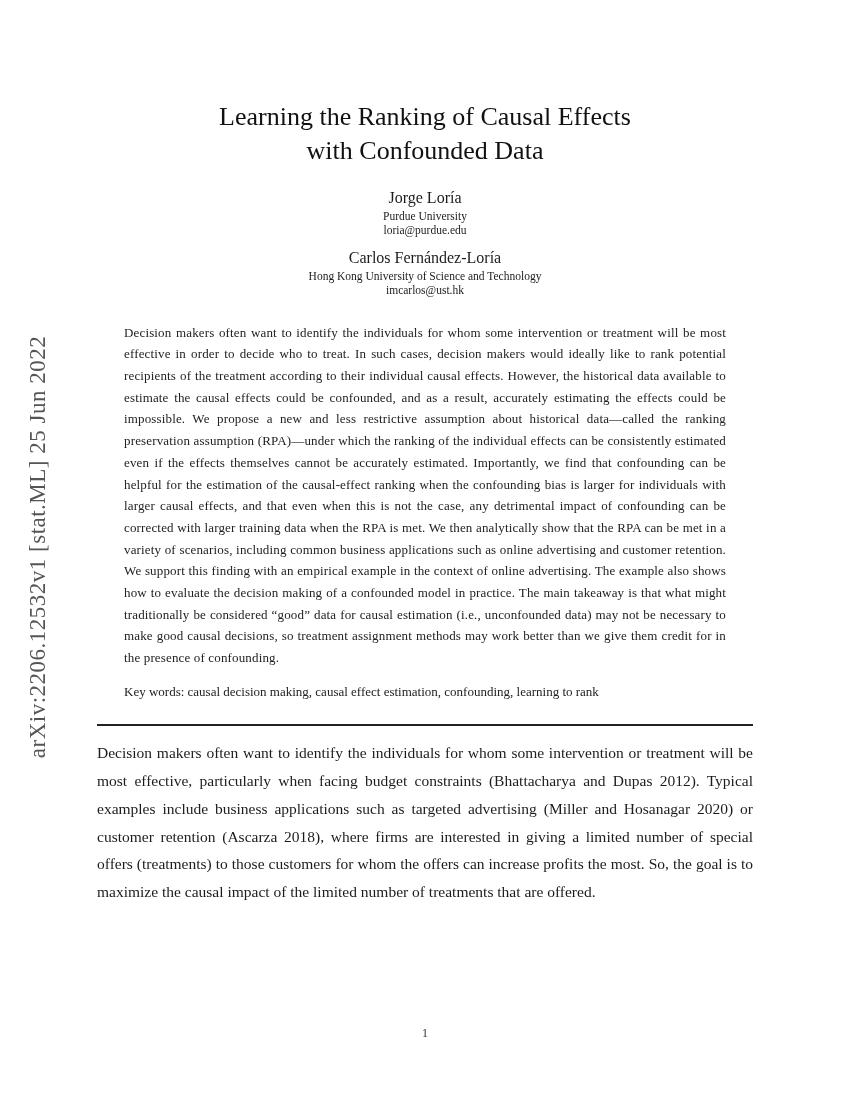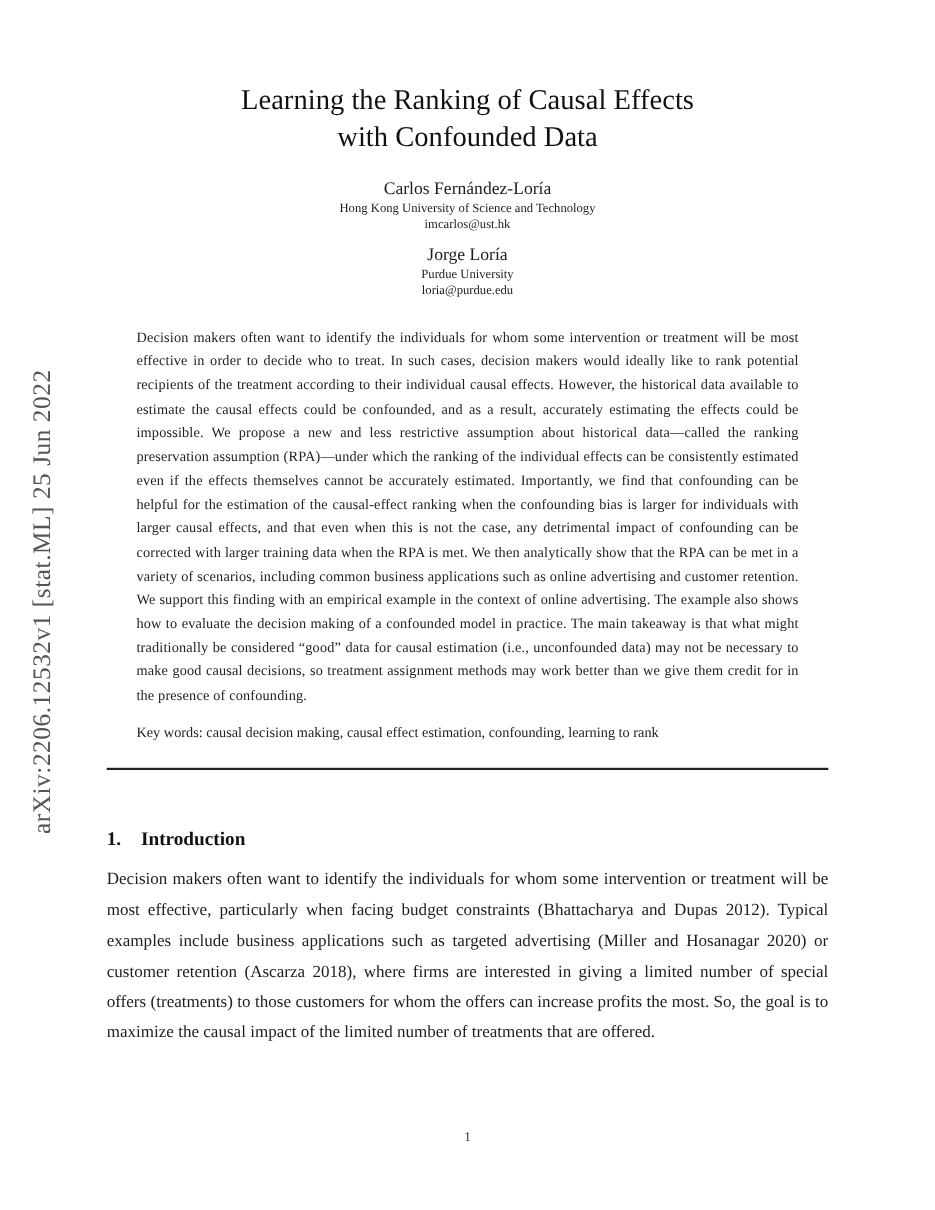--- a/index.html
+++ b/index.html
@@ -21,21 +21,21 @@
     width: 522px;
     text-align: center;
     transform: rotate(-90deg);
     transform-origin: center center;
     font-size: 23px;
     letter-spacing: 0.5px;
     color: #555555;
     white-space: nowrap;
   }
   .content {
-    padding-top: 74px;
+    padding-top: 100px;
   }
   .title {
     text-align: center;
     font-size: 26px;
     line-height: 1.32;
     white-space: pre-line;
     color: #111111;
   }
   .authors {
     margin-top: 20px;
@@ -104,47 +104,44 @@
   <div class="watermark">arXiv:2206.12532v1  [stat.ML]  25 Jun 2022</div>
 
   <div class="content">
 
     <h1 class="title" style="font-weight: normal; margin: 0;">Learning the Ranking of Causal Effects
 with Confounded Data</h1>
 
     <div class="authors">
 
       <div class="author-block">
+        <div class="author-name">Jorge Loría</div>
+        <div class="author-affiliation">Purdue University</div>
+        <div class="author-email">loria@purdue.edu</div>
+      </div>
+
+      <div class="author-block">
         <div class="author-name">Carlos Fernández-Loría</div>
         <div class="author-affiliation">Hong Kong University of Science and Technology</div>
         <div class="author-email">imcarlos@ust.hk</div>
-      </div>
-
-      <div class="author-block">
-        <div class="author-name">Jorge Loría</div>
-        <div class="author-affiliation">Purdue University</div>
-        <div class="author-email">loria@purdue.edu</div>
       </div>
 
     </div>
 
     <div class="abstract">Decision makers often want to identify the individuals for whom some intervention or treatment will be most effective in order to decide who to treat. In such cases, decision makers would ideally like to rank potential recipients of the treatment according to their individual causal effects. However, the historical data available to estimate the causal effects could be confounded, and as a result, accurately estimating the effects could be impossible. We propose a new and less restrictive assumption about historical data—called the ranking preservation assumption (RPA)—under which the ranking of the individual effects can be consistently estimated even if the effects themselves cannot be accurately estimated. Importantly, we find that confounding can be helpful for the estimation of the causal-effect ranking when the confounding bias is larger for individuals with larger causal effects, and that even when this is not the case, any detrimental impact of confounding can be corrected with larger training data when the RPA is met. We then analytically show that the RPA can be met in a variety of scenarios, including common business applications such as online advertising and customer retention. We support this finding with an empirical example in the context of online advertising. The example also shows how to evaluate the decision making of a confounded model in practice. The main takeaway is that what might traditionally be considered “good” data for causal estimation (i.e., unconfounded data) may not be necessary to make good causal decisions, so treatment assignment methods may work better than we give them credit for in the presence of confounding.</div>
 
     <div class="keywords">
       <span class="kw-label">Key words:</span>
       <span>causal decision making, causal effect estimation, confounding, learning to rank</span>
     </div>
 
     <hr class="rule">
 
     <div class="body-col">
 
-      <div class="section-heading">
-        <span class="sec-num">1.</span><span>Introduction</span>
-      </div>
 
       <div class="intro-paragraph">Decision makers often want to identify the individuals for whom some intervention or treatment will be most effective, particularly when facing budget constraints (Bhattacharya and Dupas 2012). Typical examples include business applications such as targeted advertising (Miller and Hosanagar 2020) or customer retention (Ascarza 2018), where firms are interested in giving a limited number of special offers (treatments) to those customers for whom the offers can increase profits the most. So, the goal is to maximize the causal impact of the limited number of treatments that are offered.</div>
 
     </div>
 
   </div>
 
   <div class="page-number">1</div>
 
 </div>

